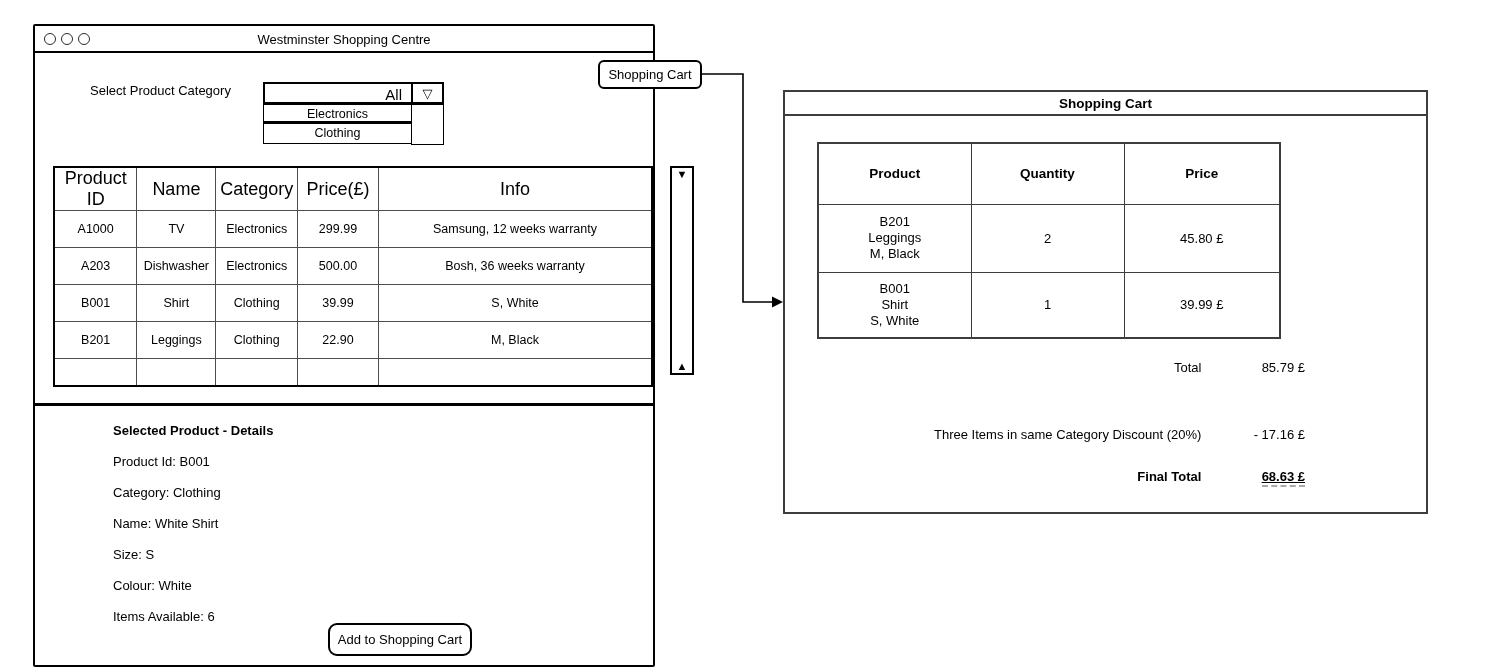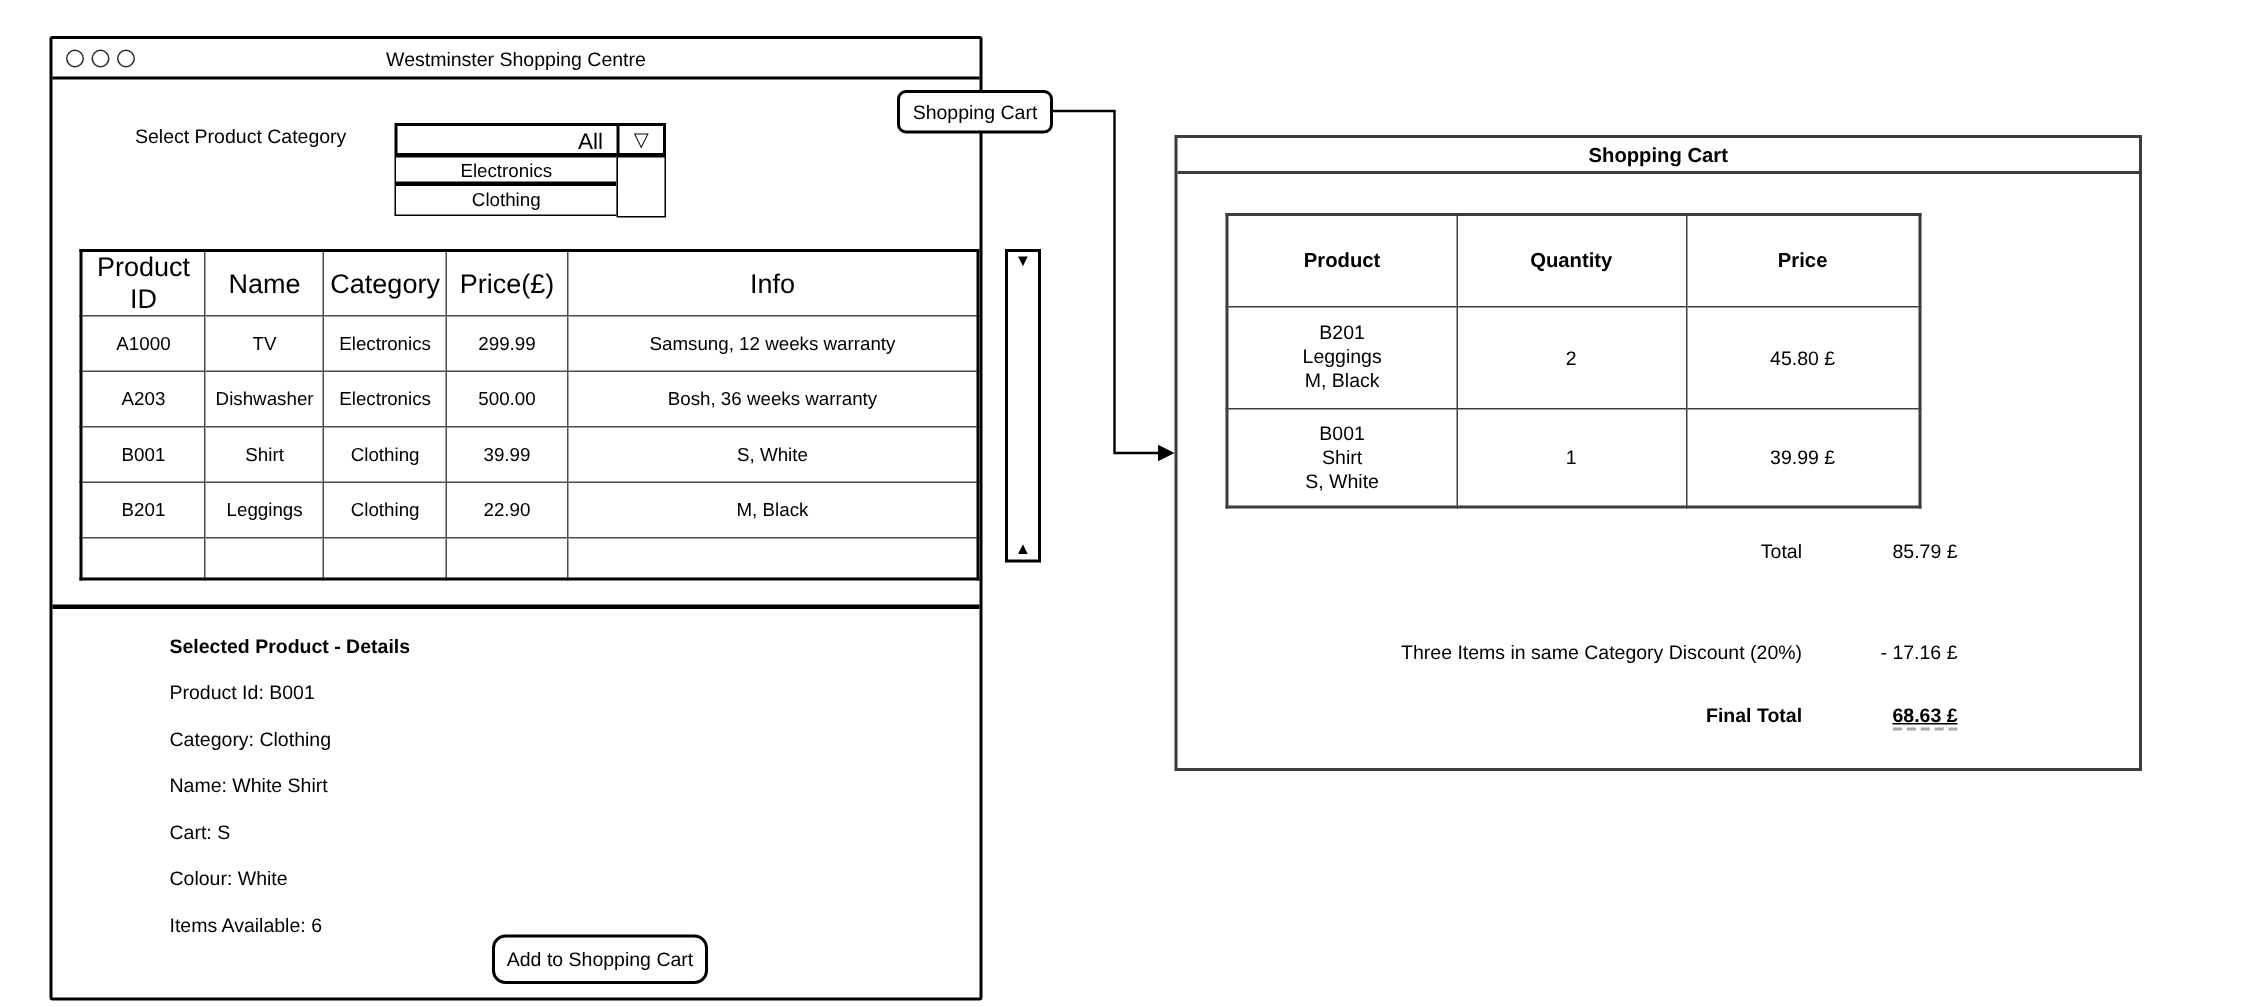--- a/index.html
+++ b/index.html
@@ -175,21 +175,21 @@
       <span>▲</span>
     </div>
 
     <div class="divider"></div>
 
     <div class="details">
       <div class="heading">Selected Product - Details</div>
       <div class="line">Product Id: B001</div>
       <div class="line">Category: Clothing</div>
       <div class="line">Name: White Shirt</div>
-      <div class="line">Cart: S</div>
+      <div class="line">Size: S</div>
       <div class="line">Colour: White</div>
       <div class="line">Items Available: 6</div>
     </div>
 
     <button class="btn add-btn">Add to Shopping Cart</button>
   </div>
 
   <div class="window rw">
     <div class="rw-titlebar">
       <div class="rw-title">Shopping Cart</div>

